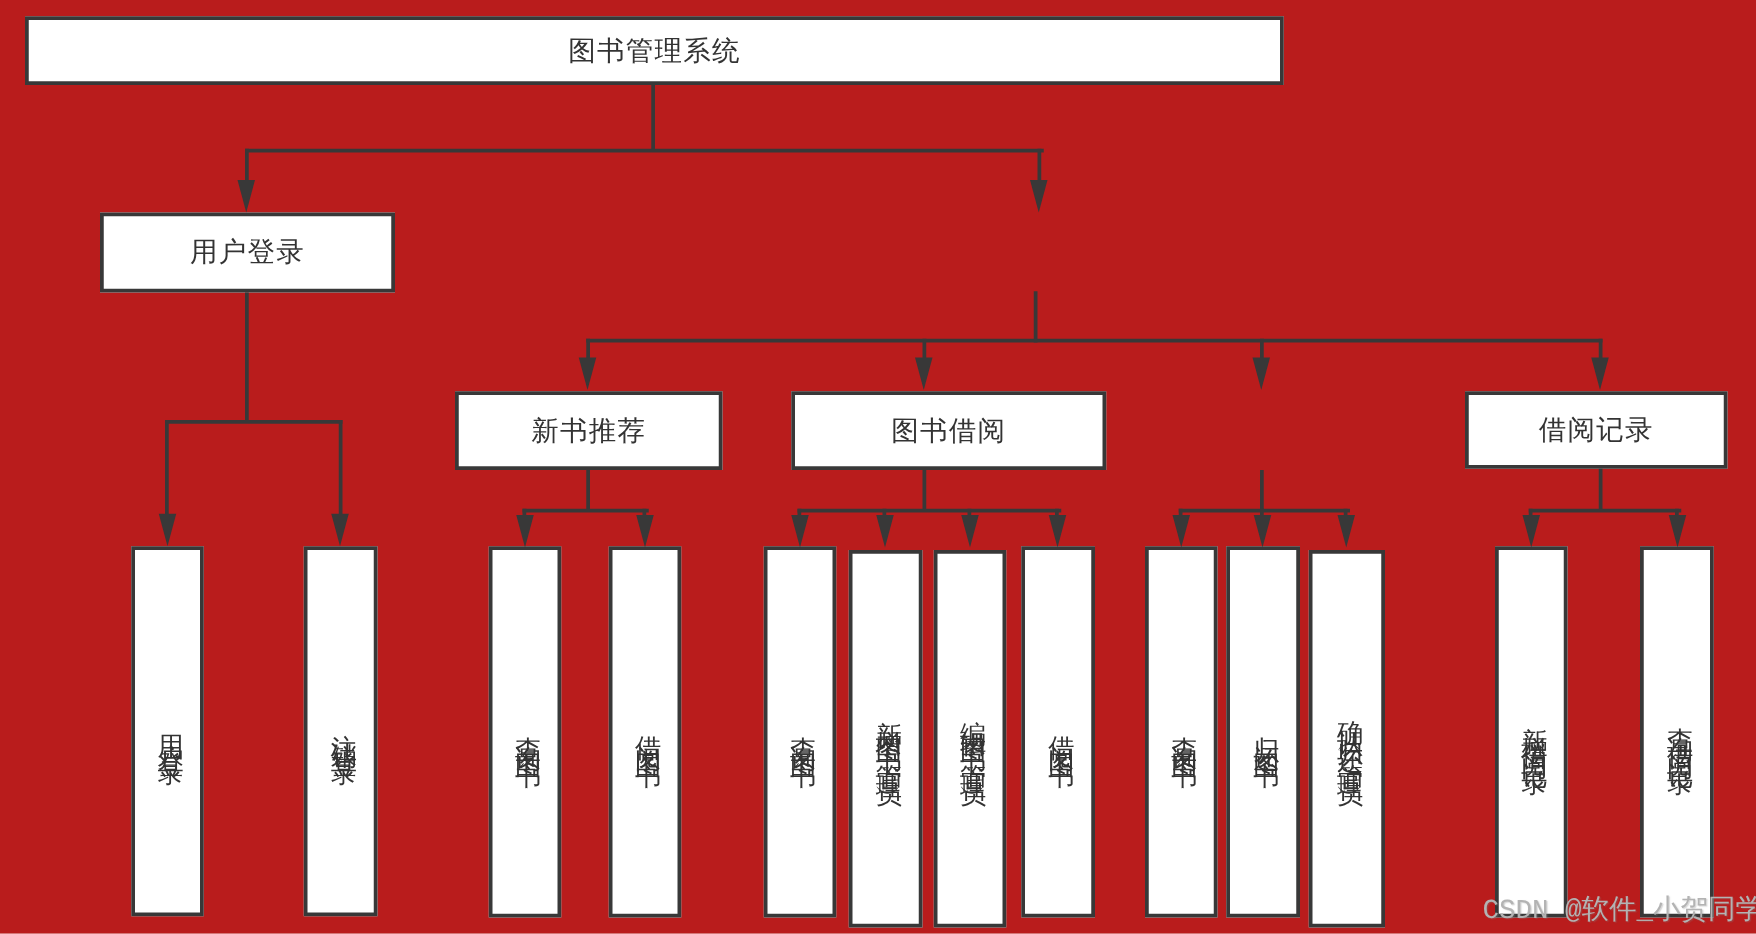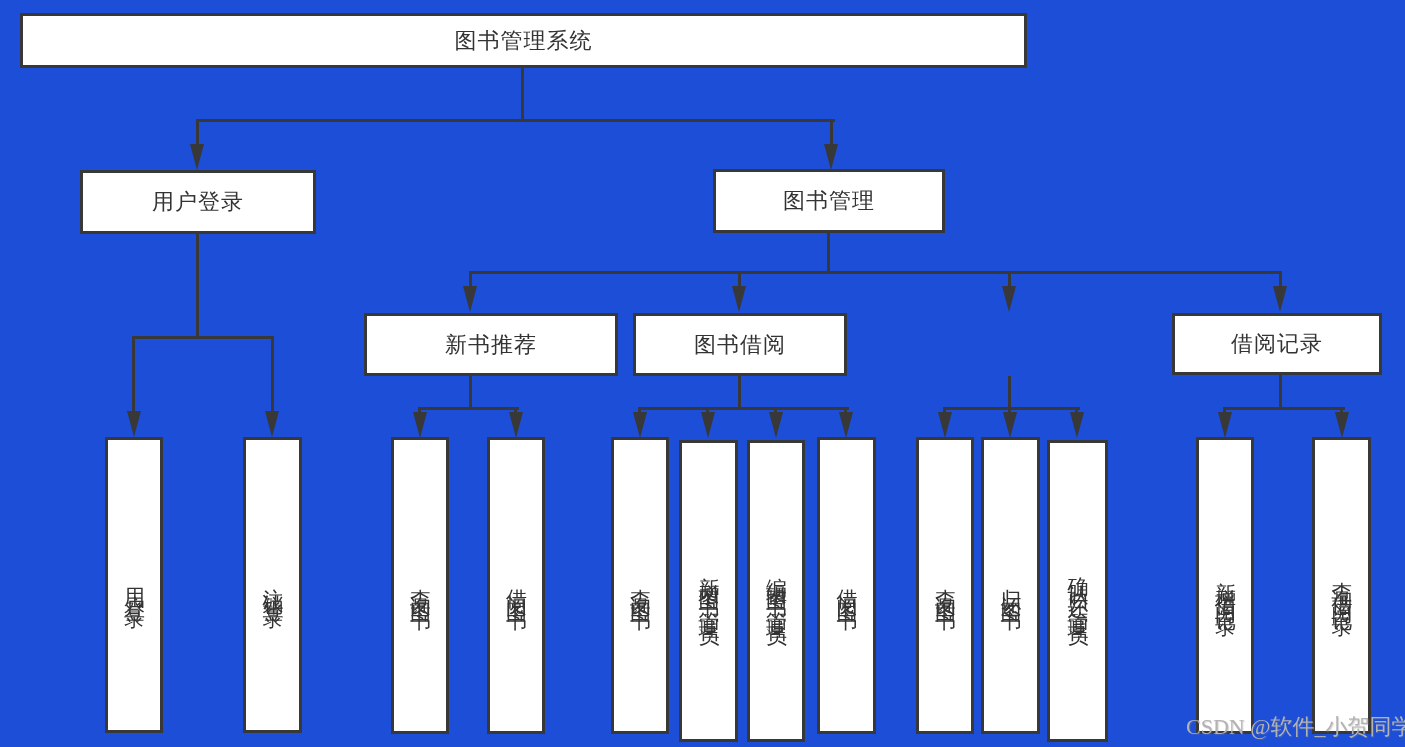--- a/index.html
+++ b/index.html
@@ -1,22 +1,22 @@
 <!DOCTYPE html>
 <html><head>
 <meta charset="utf-8">
 <style>
   html, body { margin: 0; padding: 0; background: #ffffff; }
   .canvas {
     position: relative;
     width: 1405px;
     height: 747px;
-    background: #1d4ed8;
+    background: #b91c1c;
     overflow: hidden;
-    font-family: Liberation Serif, serif;
+    font-family: Liberation Mono, monospace;
   }
   .node {
     position: absolute;
     box-sizing: border-box;
     border: 3px solid #383838;
     background: #ffffff;
     display: flex;
     align-items: center;
     justify-content: center;
     color: #333333;
@@ -65,29 +65,26 @@
 <div class="canvas">
 
   <div class="node hbox" style="left:20px; top:13px; width:1007px; height:55px;">
     <span>图书管理系统</span>
   </div>
 
   <div class="node hbox" style="left:80px; top:170px; width:236px; height:64px;">
     <span>用户登录</span>
   </div>
 
-  <div class="node hbox" style="left:713px; top:169px; width:232px; height:64px;">
-    <span>图书管理</span>
-  </div>
-
-  <div class="node hbox" style="left:364px; top:313px; width:254px; height:63px;">
+
+  <div class="node hbox" style="left:364px; top:313px; width:214px; height:63px;">
     <span>新书推荐</span>
   </div>
 
-  <div class="node hbox" style="left:633px; top:313px; width:214px; height:63px;">
+  <div class="node hbox" style="left:633px; top:313px; width:252px; height:63px;">
     <span>图书借阅</span>
   </div>
 
 
   <div class="node hbox" style="left:1172px; top:313px; width:210px; height:62px;">
     <span>借阅记录</span>
   </div>
 
   <div class="node vbox" style="left:105px; top:437px; width:58px; height:296px;">
     <span class="vtext">用户登录</span>

